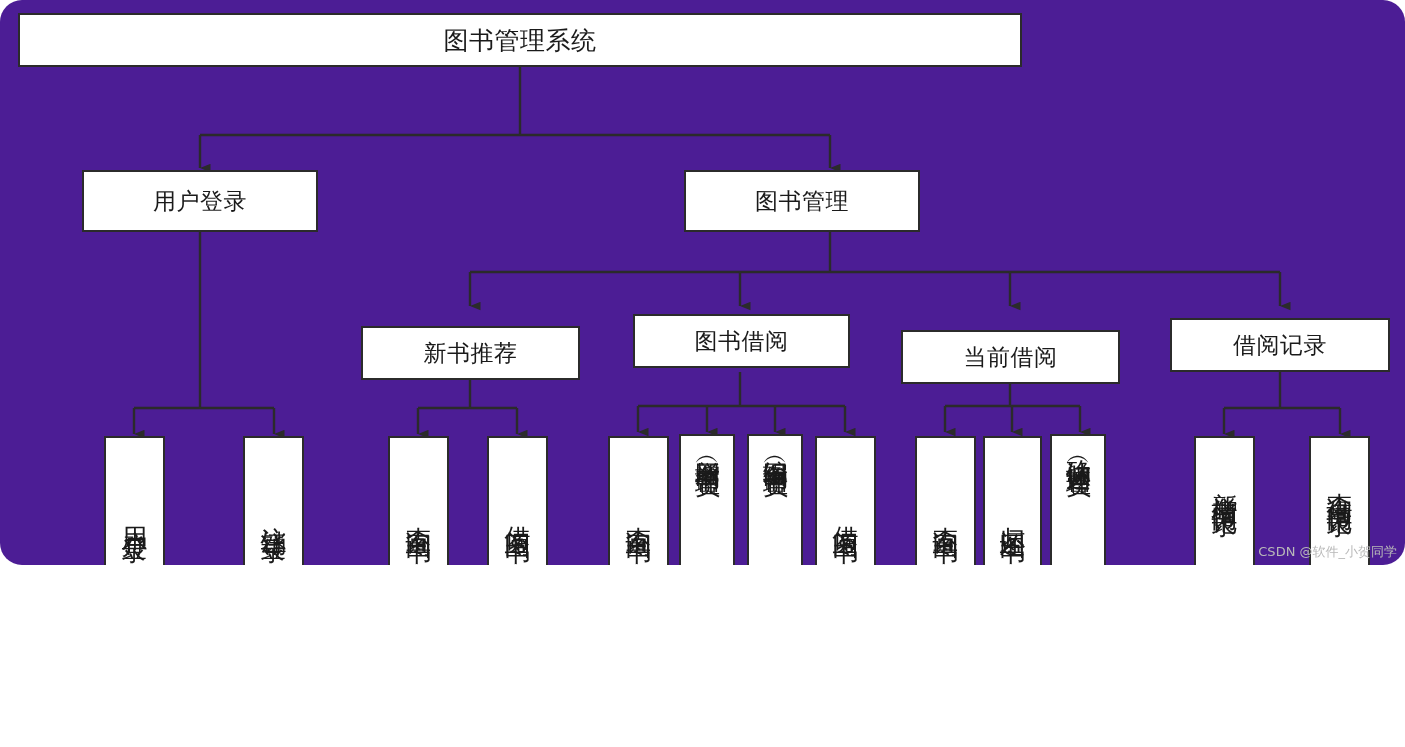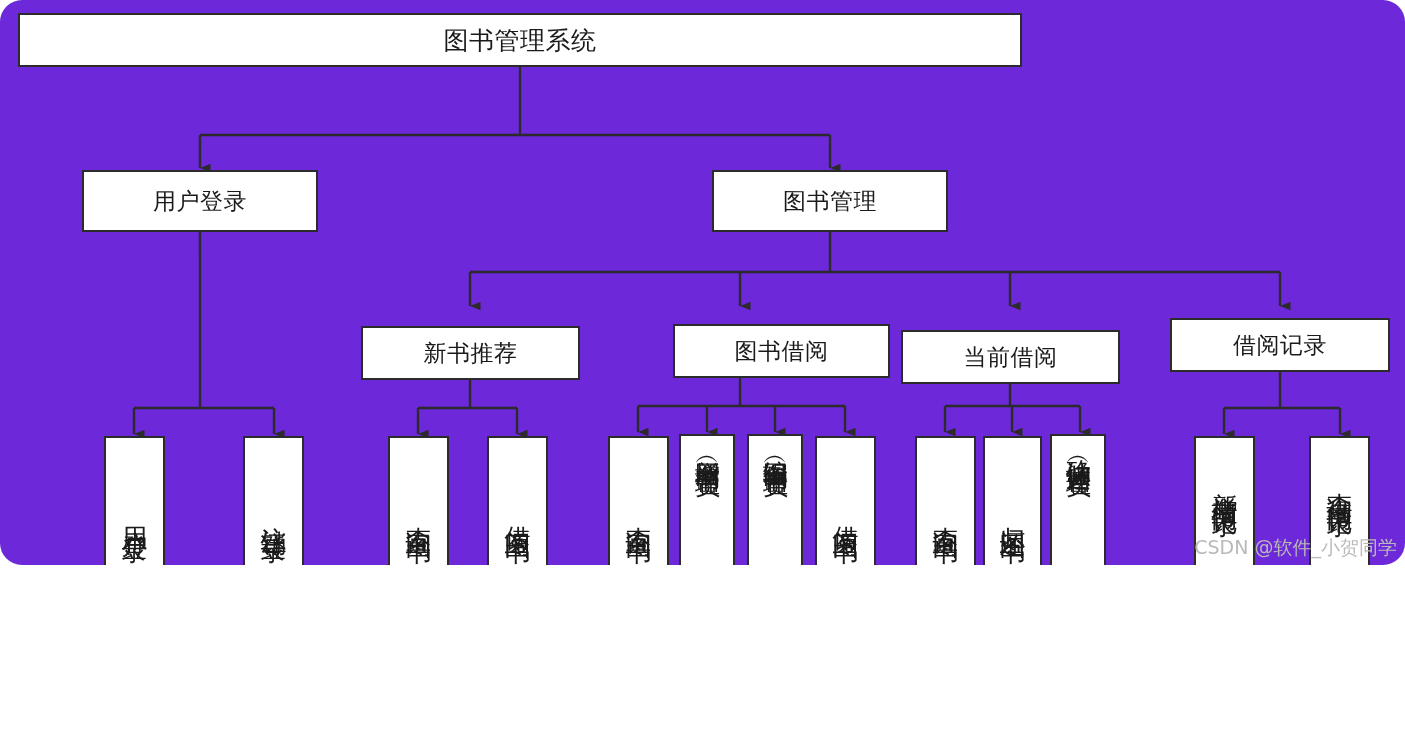--- a/index.html
+++ b/index.html
@@ -7,21 +7,21 @@
     padding: 0;
     background: #ffffff;
   }
   body {
     font-family: "DejaVu Sans", "Liberation Sans", sans-serif;
   }
   #diagram-root {
     position: relative;
     width: 1405px;
     height: 565px;
-    background: #6d28d9;
+    background: #4c1d95;
     overflow: hidden;
     border-radius: 22px;
   }
   svg#edges {
     position: absolute;
     left: 0;
     top: 0;
     width: 1405px;
     height: 747px;
     pointer-events: none;
@@ -57,21 +57,21 @@
     font-size: 25px;
     letter-spacing: 2px;
   }
   .node.root {
     font-size: 25px;
   }
   #watermark {
     position: absolute;
     right: 8px;
     bottom: 4px;
-    font-size: 19px;
+    font-size: 13px;
     color: #b9b9b9;
     white-space: nowrap;
     user-select: none;
     margin-left: 20px;
   }
 </style>
 </head>
 <body>
 
 <div id="diagram-root">
@@ -126,28 +126,28 @@
     </g>
   </svg>
 
   <div class="node horiz root" style="left:18px; top:13px; width:1004px; height:54px;">
     <span>图书管理系统</span>
   </div>
 
   <div class="node horiz" style="left:82px; top:170px; width:236px; height:62px;">
     <span>用户登录</span>
   </div>
-  <div class="node horiz" style="left:712px; top:170px; width:236px; height:62px;">
+  <div class="node horiz" style="left:684px; top:170px; width:236px; height:62px;">
     <span>图书管理</span>
   </div>
 
   <div class="node horiz" style="left:361px; top:318px; width:219px; height:54px;margin-top:8px;">
     <span>新书推荐</span>
   </div>
-  <div class="node horiz" style="left:633px; top:324px; width:217px; height:54px;margin-left:40px;">
+  <div class="node horiz" style="left:633px; top:314px; width:217px; height:54px;">
     <span>图书借阅</span>
   </div>
   <div class="node horiz" style="left:901px; top:318px; width:219px; height:54px;margin-top:12px;">
     <span>当前借阅</span>
   </div>
   <div class="node horiz" style="left:1170px; top:318px; width:220px; height:54px;text-align:center;">
     <span>借阅记录</span>
   </div>
 
   <div class="node vert" style="left:104px; top:436px; width:61px; height:297px; padding-top:68px;">

